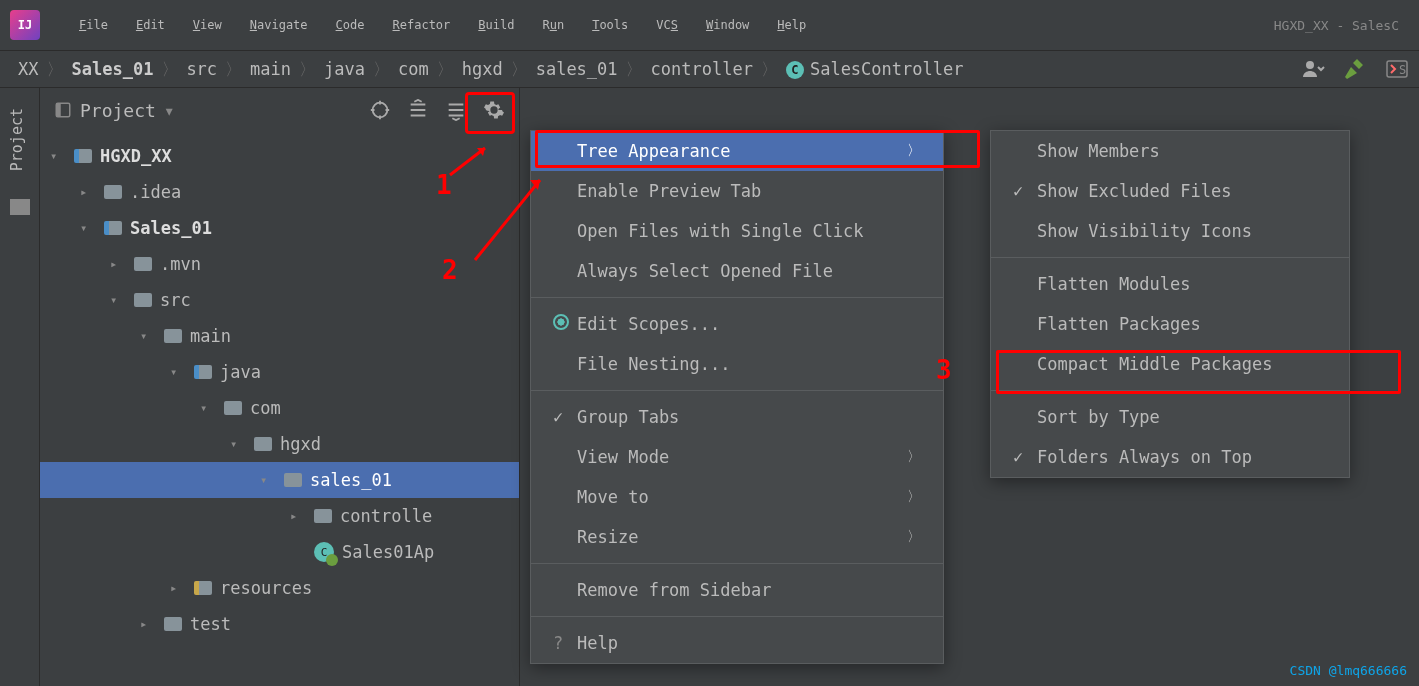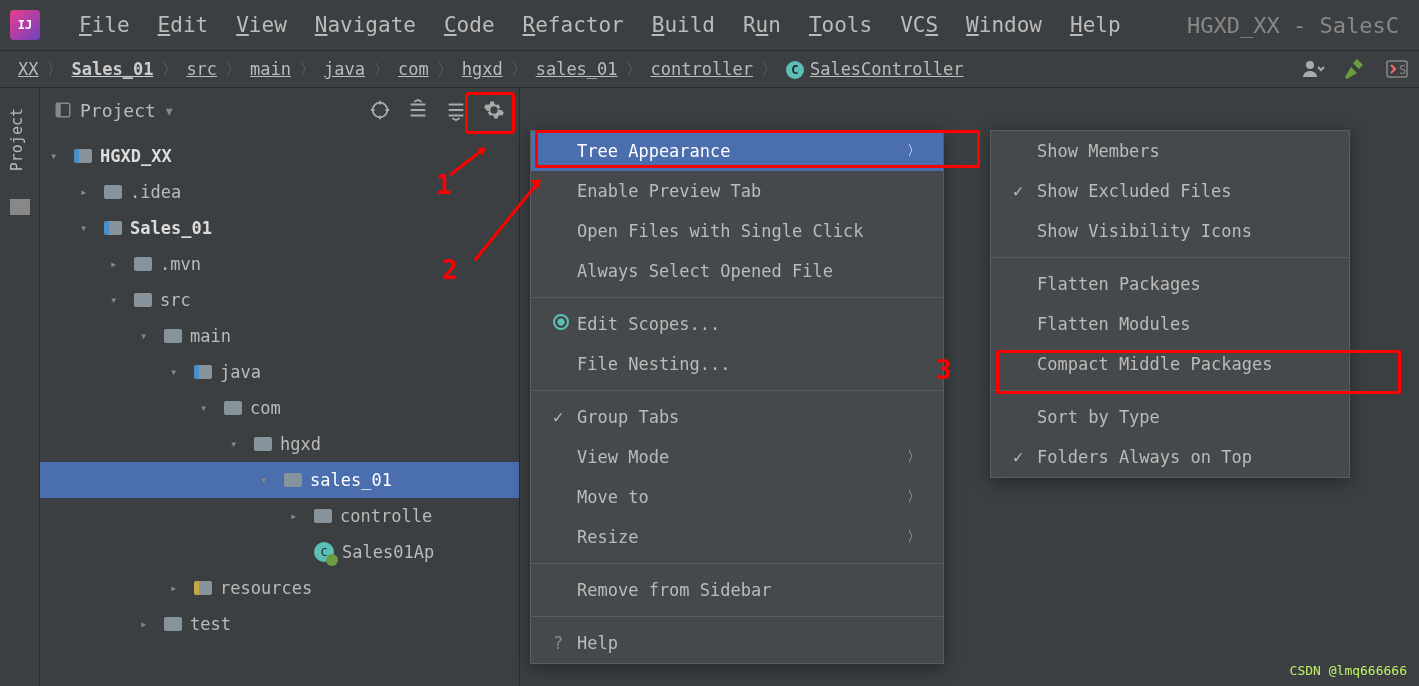--- a/index.html
+++ b/index.html
@@ -1,25 +1,25 @@
 <!DOCTYPE html>
 <html><head>
 <meta charset="utf-8">
 <style>
 * { margin: 0; padding: 0; box-sizing: border-box; font-family: 'Consolas', 'Monaco', monospace; }
 body { background: #3c3f41; color: #bbbbbb; width: 1419px; height: 686px; overflow: hidden; position: relative; }
 
 .menubar { height: 50px; background: #3c3f41; display: flex; align-items: center; padding: 16px 10px; }
 .app-icon { width: 30px; height: 30px; background: linear-gradient(135deg, #e83e8c, #6f42c1); border-radius: 4px; margin-right: 25px; display: flex; align-items: center; justify-content: center; color: #fff; font-weight: bold; font-size: 12px; }
-.menu-item { padding: 0 14px; font-size: 21px; cursor: pointer; }
+.menu-item { padding: 0 14px; font-size: 12px; cursor: pointer; }
 .menu-item .underline { text-decoration: underline; }
-.title-right { margin-left: auto; color: #888; font-size: 22px; padding-right: 10px; }
+.title-right { margin-left: auto; color: #888; font-size: 13px; padding-right: 10px; }
 
 .breadcrumb-bar { height: 38px; background: #3c3f41; border-top: 1px solid #2b2b2b; border-bottom: 1px solid #2b2b2b; display: flex; align-items: center; padding: 0 10px; font-size: 17px; }
-.crumb { padding: 0 8px; cursor: pointer; text-decoration: underline; }
+.crumb { padding: 0 8px; cursor: pointer; }
 .crumb.bold { font-weight: bold; color: #cccccc; }
 .crumb-sep { color: #666; }
 .crumb-icon { display: inline-flex; width: 18px; height: 18px; background: #5cbfb5; border-radius: 50%; color: #222; align-items: center; justify-content: center; font-size: 12px; font-weight: bold; margin-right: 6px; vertical-align: middle; }
 .toolbar-right { margin-left: auto; display: flex; gap: 18px; align-items: center; }
 .tb-icon { width: 24px; height: 24px; color: #aaa; cursor: pointer; }
 
 .main-area { display: flex; height: calc(100% - 88px); position: relative; }
 .sidebar-rail { width: 40px; background: #3c3f41; border-right: 1px solid #2b2b2b; }
 .sidebar-tab { writing-mode: vertical-rl; transform: rotate(180deg); padding: 20px 8px; font-size: 15px; cursor: pointer; color: #bbb; }
 .rail-icon { width: 20px; height: 16px; background: #888; margin: 8px auto; }
@@ -65,21 +65,21 @@
 .red-box { position: absolute; border: 3px solid #ff0000; border-radius: 2px; pointer-events: none; z-index: 200; }
 .red-box.b1 { left: 535px; top: 130px; width: 445px; height: 38px; }
 .red-box.b3 { left: 996px; top: 350px; width: 405px; height: 44px; }
 .annotation { position: absolute; color: #ff0000; font-size: 26px; font-weight: bold; z-index: 200; }
 .ann1 { left: 436px; top: 170px; }
 .ann2 { left: 442px; top: 255px; }
 .ann3 { left: 936px; top: 355px; }
 .red-arrow { position: absolute; z-index: 199; }
 .arrow1 { left: 445px; top: 140px; width: 50px; height: 40px; }
 .arrow2 { left: 470px; top: 165px; width: 80px; height: 100px; }
-.watermark { position: absolute; right: 12px; bottom: 8px; color: #bef264; font-size: 13px; z-index: 300; }
+.watermark { position: absolute; right: 12px; bottom: 8px; color: #0ea5e9; font-size: 13px; z-index: 300; }
 </style>
 </head>
 <body>
 
 <div class="menubar">
   <div class="app-icon">IJ</div>
   <div class="menu-item"><span class="underline">F</span>ile</div>
   <div class="menu-item"><span class="underline">E</span>dit</div>
   <div class="menu-item"><span class="underline">V</span>iew</div>
   <div class="menu-item"><span class="underline">N</span>avigate</div>
@@ -310,25 +310,25 @@
       <span class="cm-check">✓</span>
       <span>Show Excluded Files</span>
     </div>
   <div class="cm-item">
       <span class="cm-check"></span>
       <span>Show Visibility Icons</span>
     </div>
   <div class="cm-sep"></div>
   <div class="cm-item">
       <span class="cm-check"></span>
+      <span>Flatten Modules</span>
+    </div>
+  <div class="cm-item">
+      <span class="cm-check"></span>
       <span>Flatten Packages</span>
-    </div>
-  <div class="cm-item">
-      <span class="cm-check"></span>
-      <span>Flatten Modules</span>
     </div>
   <div class="cm-item">
       <span class="cm-check"></span>
       <span>Compact Middle Packages</span>
     </div>
   <div class="cm-sep"></div>
   <div class="cm-item">
       <span class="cm-check"></span>
       <span>Sort by Type</span>
     </div>

